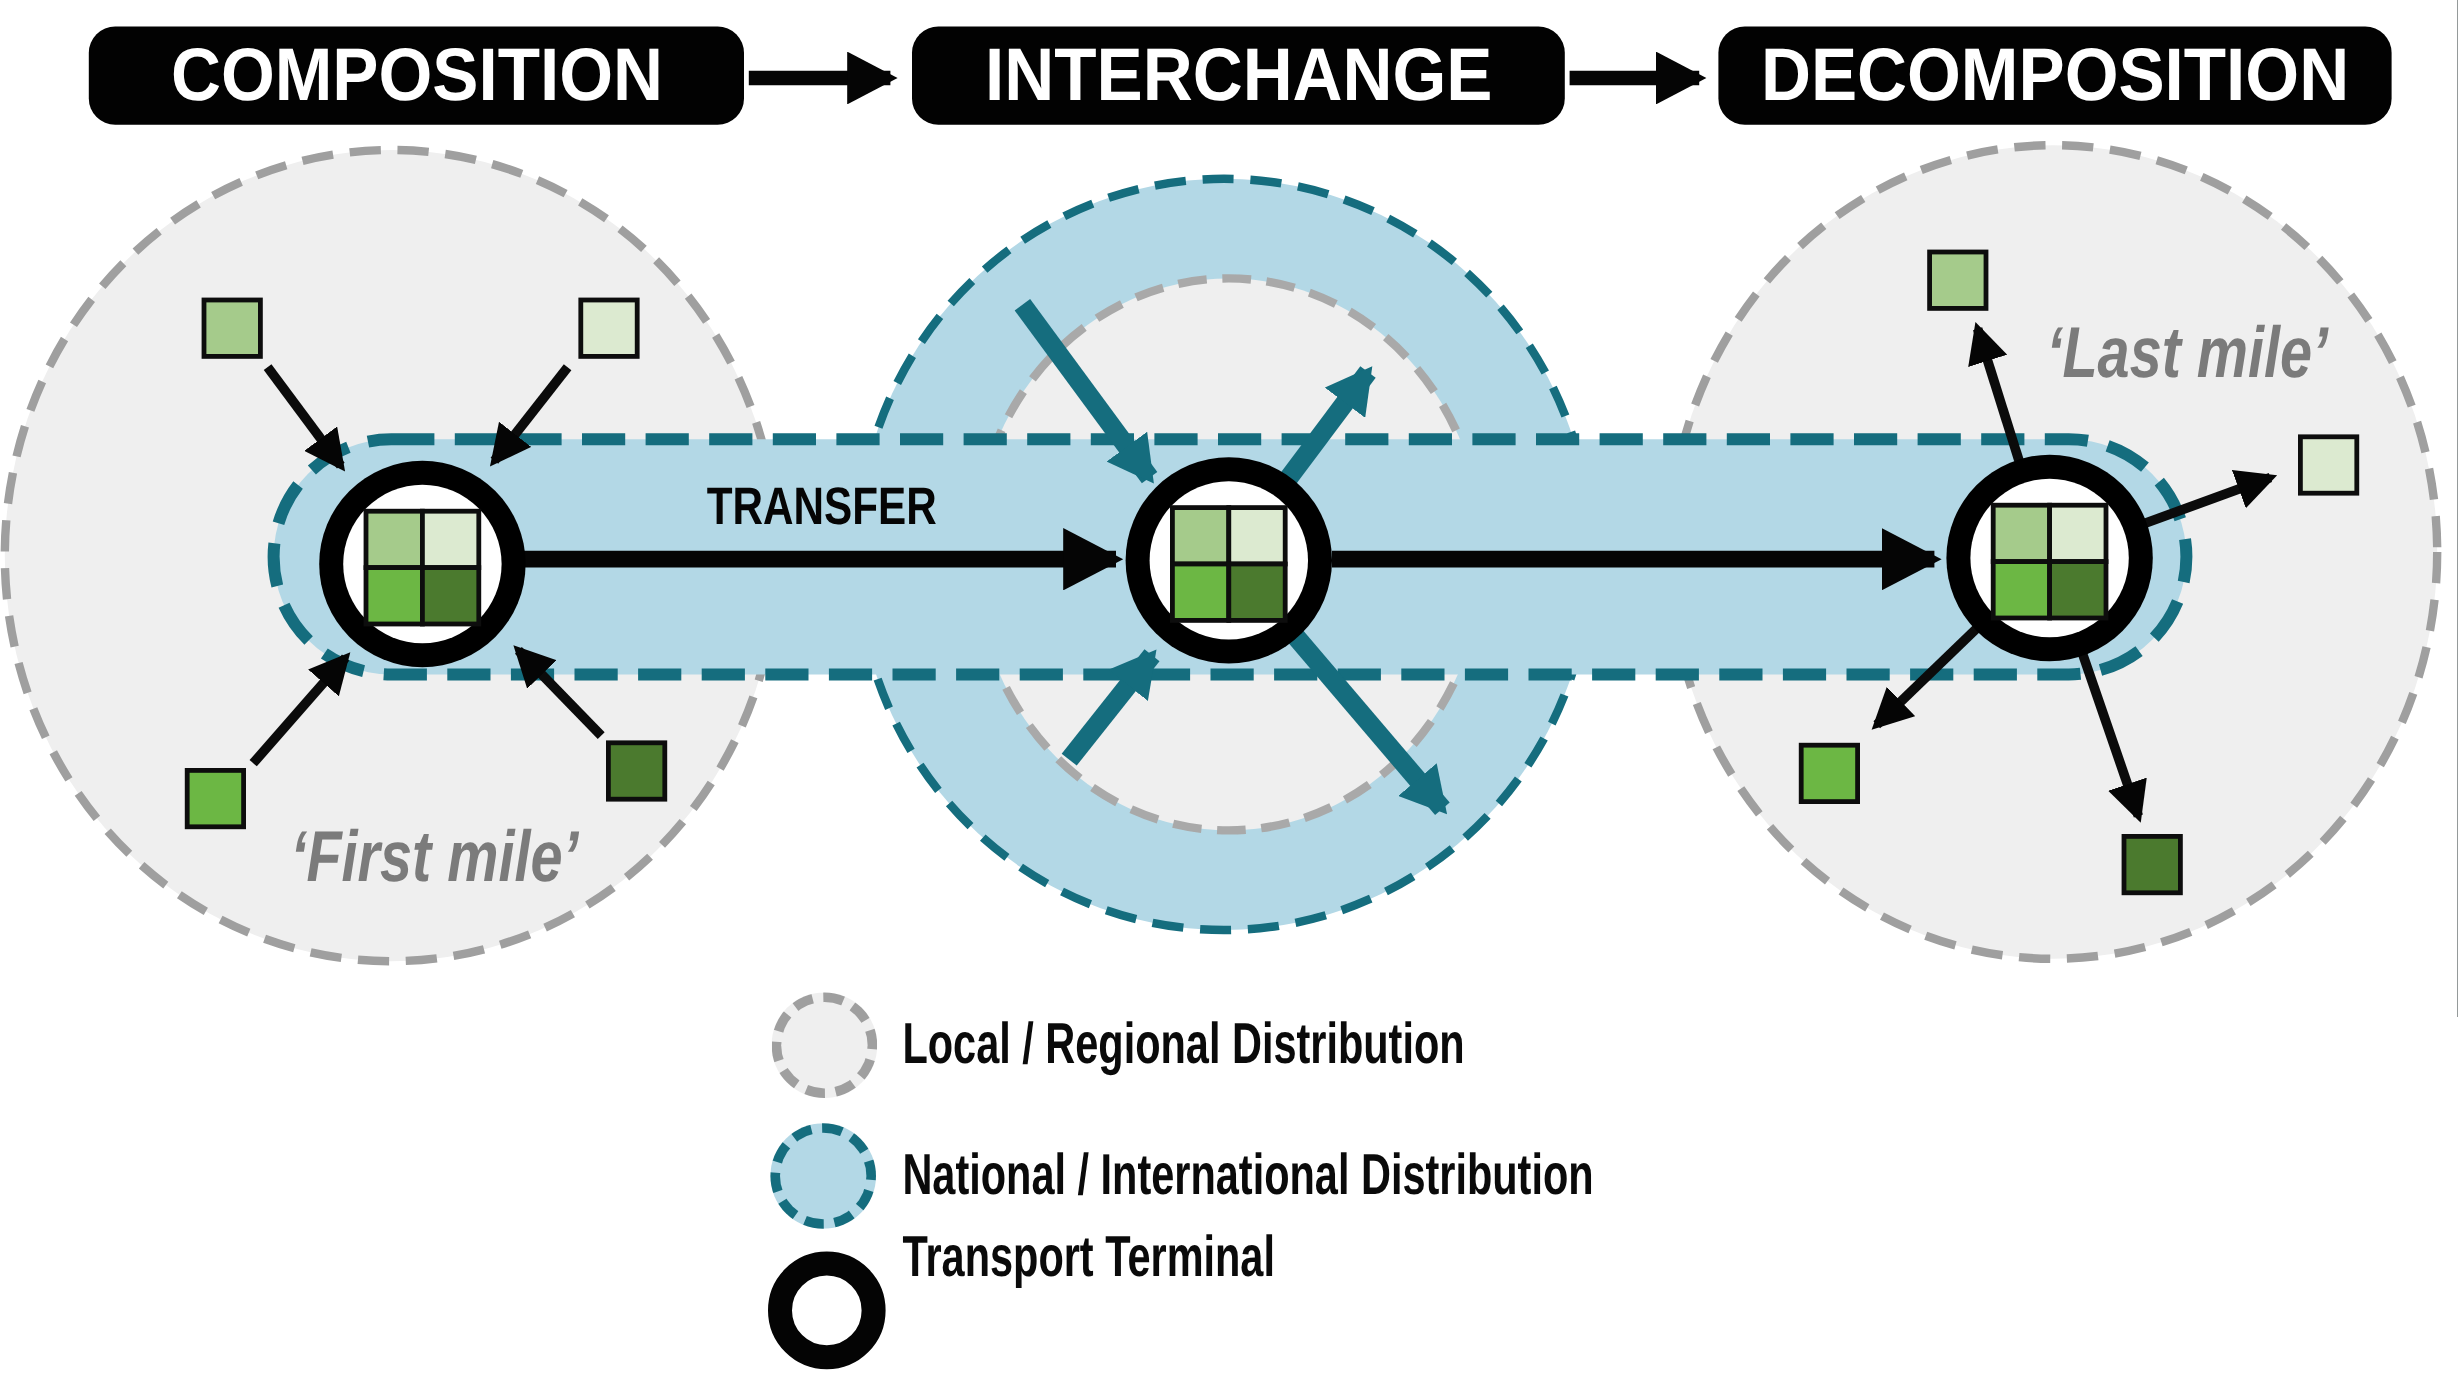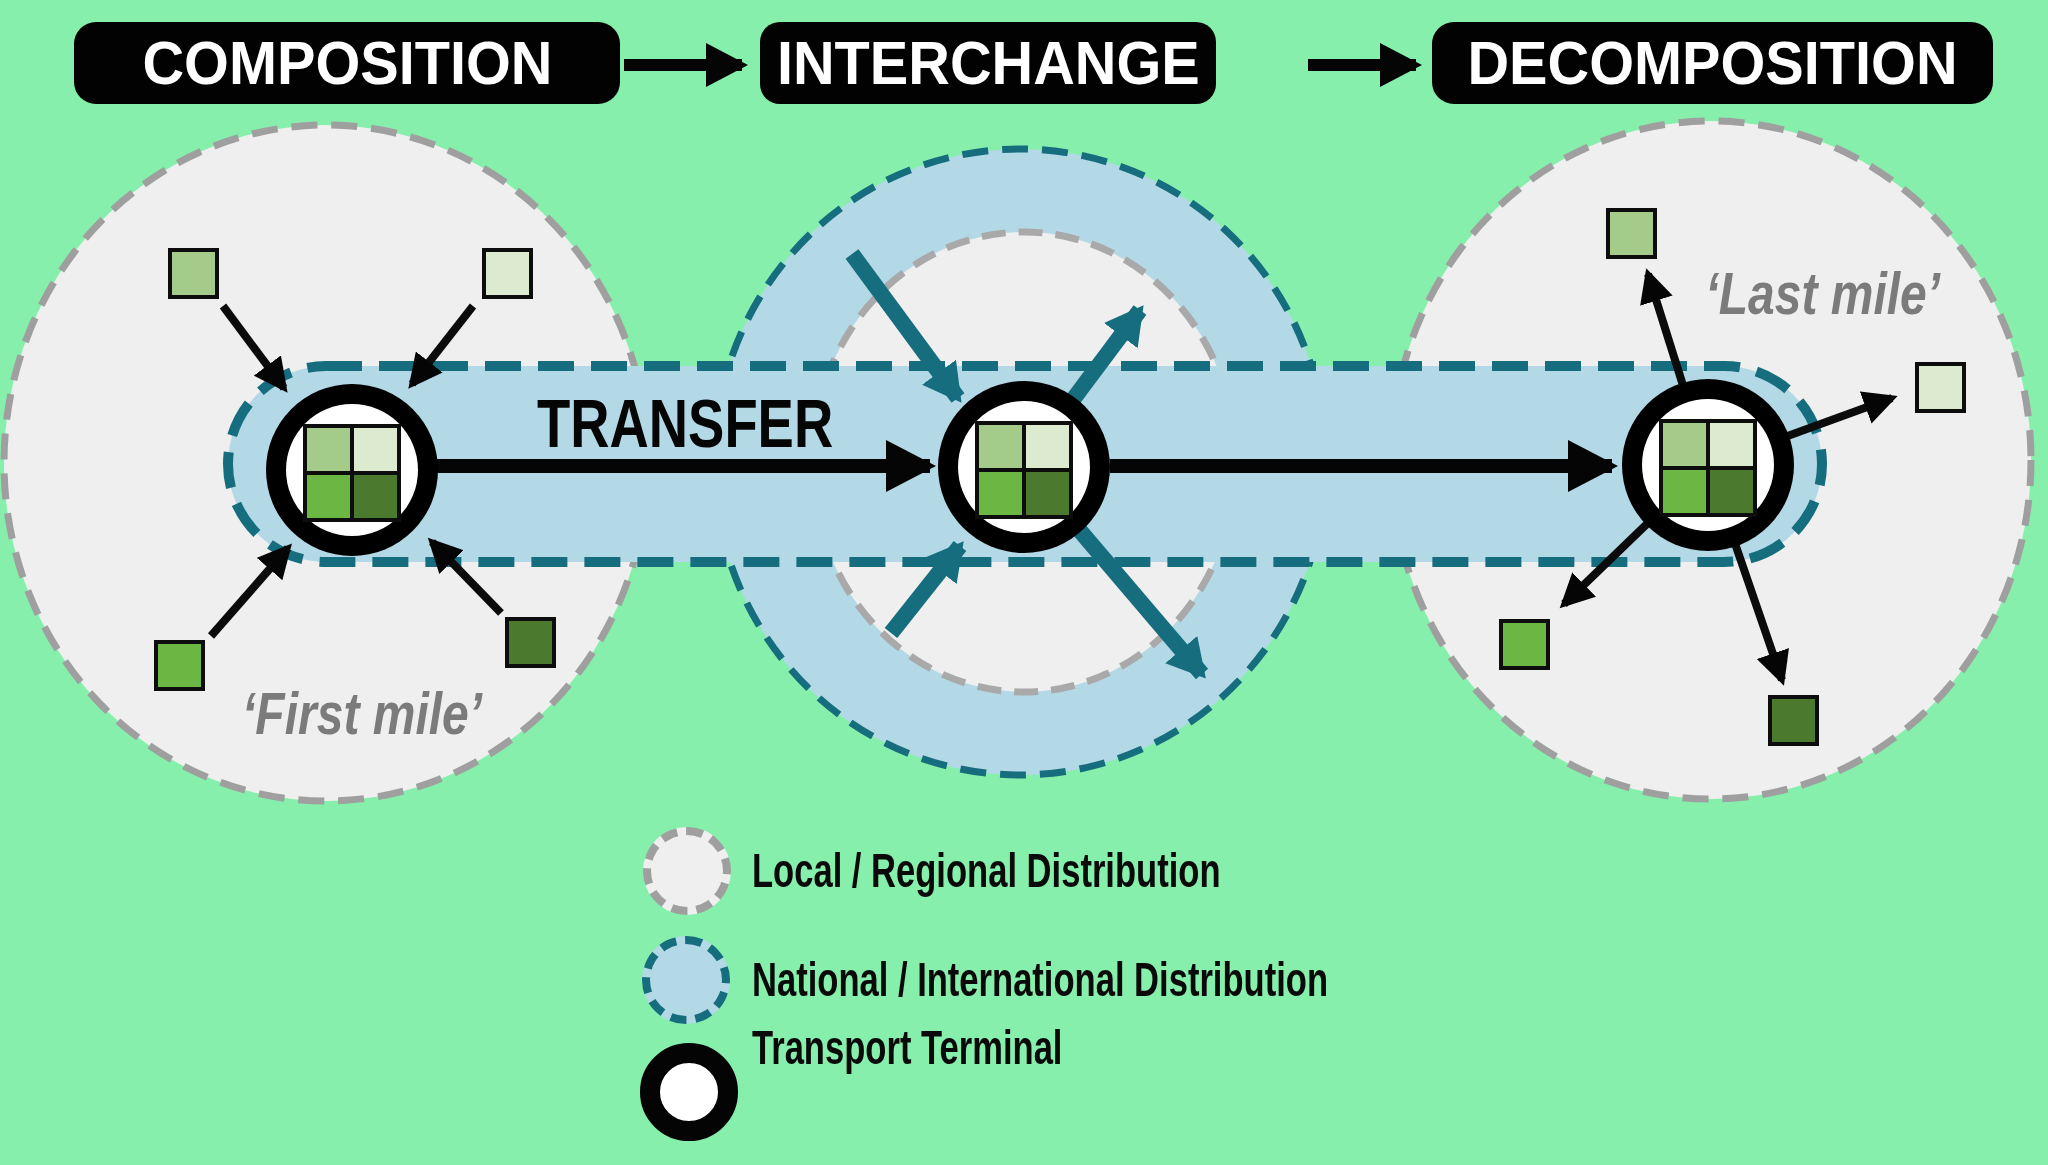--- a/index.html
+++ b/index.html
@@ -1,41 +1,41 @@
 <!DOCTYPE html>
 <html><head>
 <meta charset="utf-8">
 <style>
   html,body{margin:0;padding:0;background:#3d4747;}
   #stage{
     position:relative;width:2048px;height:1165px;overflow:hidden;
-    background:#86efac;
+    background:#ffffff;
     font-family:"Liberation Sans","DejaVu Sans",sans-serif;
   }
   #diagram-svg{position:absolute;left:0;top:0;width:2048px;height:1165px;}
 
   
   .stage-box{
     position:absolute;top:22px;height:82px;background:#020202;border-radius:22px;
     display:flex;align-items:center;justify-content:center;
   }
   .stage-box span{
     color:#ffffff;font-weight:bold;font-size:62px;line-height:1;
     transform:scaleX(0.93);transform-origin:center center;white-space:nowrap;
     letter-spacing:0px;
   }
   #stage-box-composition{left:74px;width:546px;}
-  #stage-box-interchange{left:760px;width:456px;border-radius:20px;}
+  #stage-box-interchange{left:760px;width:544px;}
   #stage-box-decomposition{left:1432px;width:561px;}
 
   
   .transfer-label{
     position:absolute;left:520px;top:388px;width:330px;height:70px;
     display:flex;align-items:center;justify-content:center;
-    color:#050505;font-weight:bold;font-size:68px;line-height:1;
+    color:#050505;font-weight:bold;font-size:44px;line-height:1;
   }
   .transfer-label span{transform:scaleX(0.80);transform-origin:center center;white-space:nowrap;}
 
   .mile-label{
     position:absolute;height:64px;display:flex;align-items:flex-start;justify-content:center;
     color:#7b7b7b;font-weight:bold;font-style:italic;font-size:60px;line-height:1;
   }
   .mile-label span{transform:scaleX(0.80);transform-origin:center center;white-space:nowrap;}
   #first-mile-label{left:212px;top:684px;width:300px;}
   #last-mile-label{left:1670px;top:264px;width:306px;}

